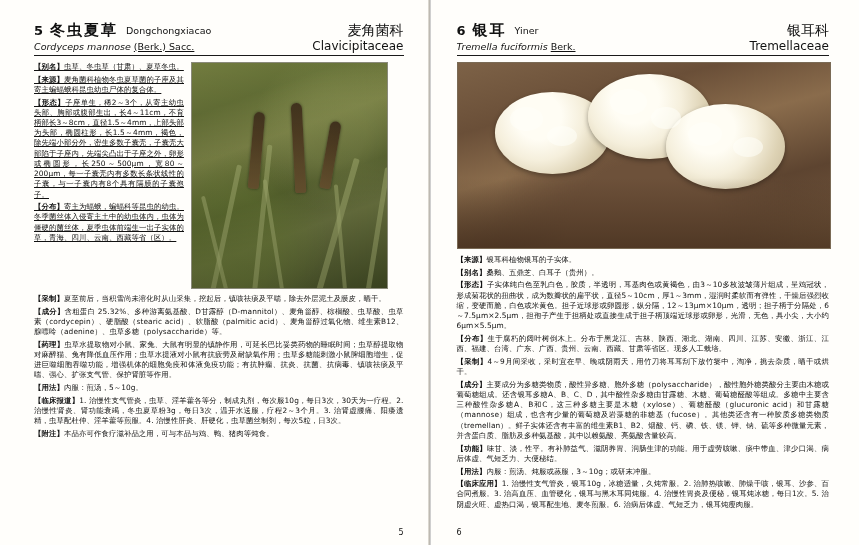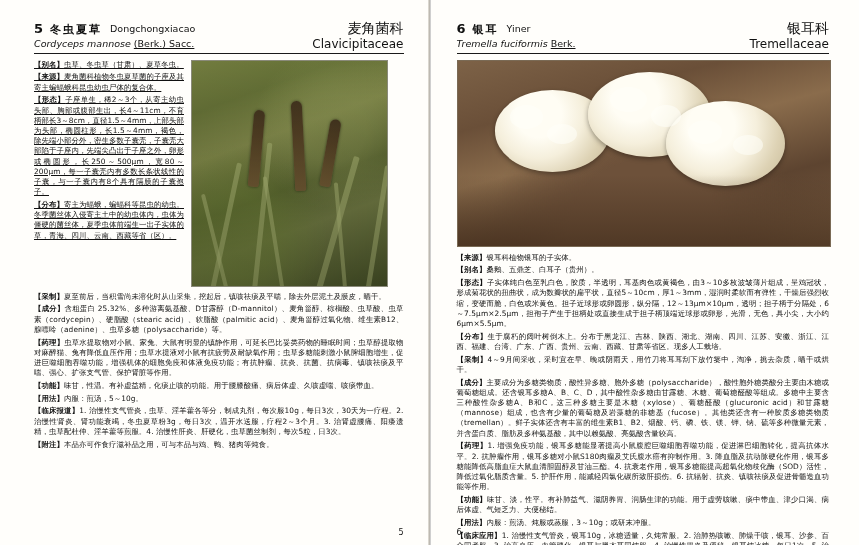--- a/index.html
+++ b/index.html
@@ -33,21 +33,21 @@
     position:relative;
     border-bottom:1.2px solid #1a1a1a;
     padding-bottom:3px;
     margin-bottom:6px;
   }
   .head-row1{display:flex;align-items:flex-end;}
   .num{
     font-size:13px;font-weight:bold;margin-right:7px;line-height:1.1;
   }
   .cn-name{
-    font-size:11px;font-weight:bold;letter-spacing:2px;line-height:1.1;
+    font-size:15px;font-weight:bold;letter-spacing:2px;line-height:1.1;
     margin-right:8px;
   }
   .py-name{
     font-size:9.5px;line-height:1.3;align-self:flex-end;padding-bottom:1px;
   }
   .fam-right{
     position:absolute;right:0;bottom:15px;
     font-size:14px;
   }
   .fam-right2{
@@ -189,23 +189,20 @@
       <div class="sec">
         <span class="tag">【采制】</span><span>夏至前后，当积雪尚未溶化时从山采集，挖起后，镇咳祛痰及平喘，除去外层泥土及膜皮，晒干。</span>
       </div>
       <div class="sec">
         <span class="tag">【成分】</span><span>含粗蛋白 25.32%、多种游离氨基酸、D甘露醇（D-mannitol）、麦角甾醇、棕榈酸、虫草酸、虫草素（cordycepin）、硬脂酸（stearic acid）、软脂酸（palmitic acid）、麦角甾醇过氧化物、维生素B12、腺嘌呤（adenine）、虫草多糖（polysaccharide）等。</span>
       </div>
       <div class="sec">
         <span class="tag">【药理】</span><span>虫草水提取物对小鼠、家兔、大鼠有明显的镇静作用，可延长巴比妥类药物的睡眠时间；虫草醇提取物对麻醉猫、兔有降低血压作用；虫草水提液对小鼠有抗疲劳及耐缺氧作用；虫草多糖能刺激小鼠脾细胞增生，促进巨噬细胞吞噬功能，增强机体的细胞免疫和体液免疫功能；有抗肿瘤、抗炎、抗菌、抗病毒、镇咳祛痰及平喘、强心、扩张支气管、保护肾脏等作用。</span>
       </div>
       <div class="sec">
-        <span class="tag">【功能】</span><span>味甘，性温。有补虚益精，化痰止咳的功能。用于腰膝酸痛、病后体虚、久咳虚喘、咳痰带血。</span>
-      </div>
-      <div class="sec">
         <span class="tag">【用法】</span><span>内服：煎汤，5～10g。</span>
       </div>
       <div class="sec">
         <span class="tag">【临床报道】</span><span>1. 治慢性支气管炎，虫草、淫羊藿各等分，制成丸剂，每次服10g，每日3次，30天为一疗程。2. 治慢性肾炎、肾功能衰竭，冬虫夏草粉3g，每日3次，温开水送服，疗程2～3个月。3. 治肾虚腰痛、阳痿遗精，虫草配杜仲、淫羊藿等煎服。4. 治慢性肝炎、肝硬化，虫草菌丝制剂，每次5粒，日3次。</span>
       </div>
       <div class="sec">
         <span class="tag">【附注】</span><span>本品亦可作食疗滋补品之用，可与本品与鸡、鸭、猪肉等炖食。</span>
       </div>
     </div>
 
@@ -256,23 +253,20 @@
       <div class="sec">
         <span class="tag">【分布】</span><span>生于腐朽的阔叶树倒木上。分布于黑龙江、吉林、陕西、湖北、湖南、四川、江苏、安徽、浙江、江西、福建、台湾、广东、广西、贵州、云南、西藏、甘肃等省区。现多人工栽培。</span>
       </div>
       <div class="sec">
         <span class="tag">【采制】</span><span>4～9月间采收，采时宜在早、晚或阴雨天，用竹刀将耳耳刮下放竹篓中，淘净，挑去杂质，晒干或烘干。</span>
       </div>
       <div class="sec">
         <span class="tag">【成分】</span><span>主要成分为多糖类物质，酸性异多糖、胞外多糖（polysaccharide），酸性胞外糖类酸分主要由木糖或葡萄糖组成。还含银耳多糖A、B、C、D，其中酸性杂多糖由甘露糖、木糖、葡萄糖醛酸等组成。多糖中主要含三种酸性杂多糖A、B和C，这三种多糖主要是木糖（xylose）、葡糖醛酸（glucuronic acid）和甘露糖（mannose）组成，也含有少量的葡萄糖及岩藻糖的非糖基（fucose）。其他类还含有一种胶质多糖类物质（tremellan）。鲜子实体还含有丰富的维生素B1、B2、烟酸、钙、磷、铁、镁、钾、钠、硫等多种微量元素，并含蛋白质、脂肪及多种氨基酸，其中以赖氨酸、亮氨酸含量较高。</span>
       </div>
       <div class="sec">
-        <span class="tag">【药理】</span><span>1. 增强免疫功能，银耳多糖能显著提高小鼠腹腔巨噬细胞吞噬功能，促进淋巴细胞转化，提高抗体水平。2. 抗肿瘤作用，银耳多糖对小鼠S180肉瘤及艾氏腹水癌有抑制作用。3. 降血脂及抗动脉硬化作用，银耳多糖能降低高脂血症大鼠血清胆固醇及甘油三酯。4. 抗衰老作用，银耳多糖能提高超氧化物歧化酶（SOD）活性，降低过氧化脂质含量。5. 护肝作用，能减轻四氯化碳所致肝损伤。6. 抗辐射、抗炎、镇咳祛痰及促进骨髓造血功能等作用。</span>
-      </div>
-      <div class="sec">
         <span class="tag">【功能】</span><span>味甘、淡，性平。有补肺益气、滋阴养胃、润肠生津的功能。用于虚劳咳嗽、痰中带血、津少口渴、病后体虚、气短乏力、大便秘结。</span>
       </div>
       <div class="sec">
         <span class="tag">【用法】</span><span>内服：煎汤、炖服或蒸服，3～10g；或研末冲服。</span>
       </div>
       <div class="sec">
         <span class="tag">【临床应用】</span><span>1. 治慢性支气管炎，银耳10g，冰糖适量，久炖常服。2. 治肺热咳嗽、肺燥干咳，银耳、沙参、百合同煮服。3. 治高血压、血管硬化，银耳与黑木耳同炖服。4. 治慢性胃炎及便秘，银耳炖冰糖，每日1次。5. 治阴虚火旺、虚热口渴，银耳配生地、麦冬煎服。6. 治病后体虚、气短乏力，银耳炖瘦肉服。</span>
       </div>
 
     </div>

